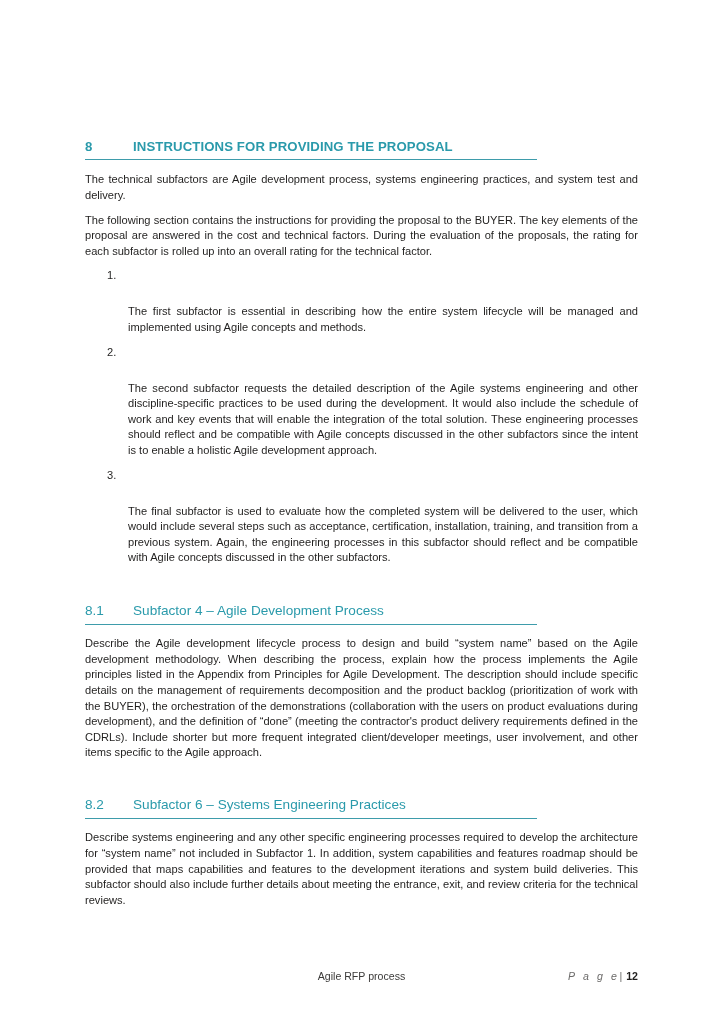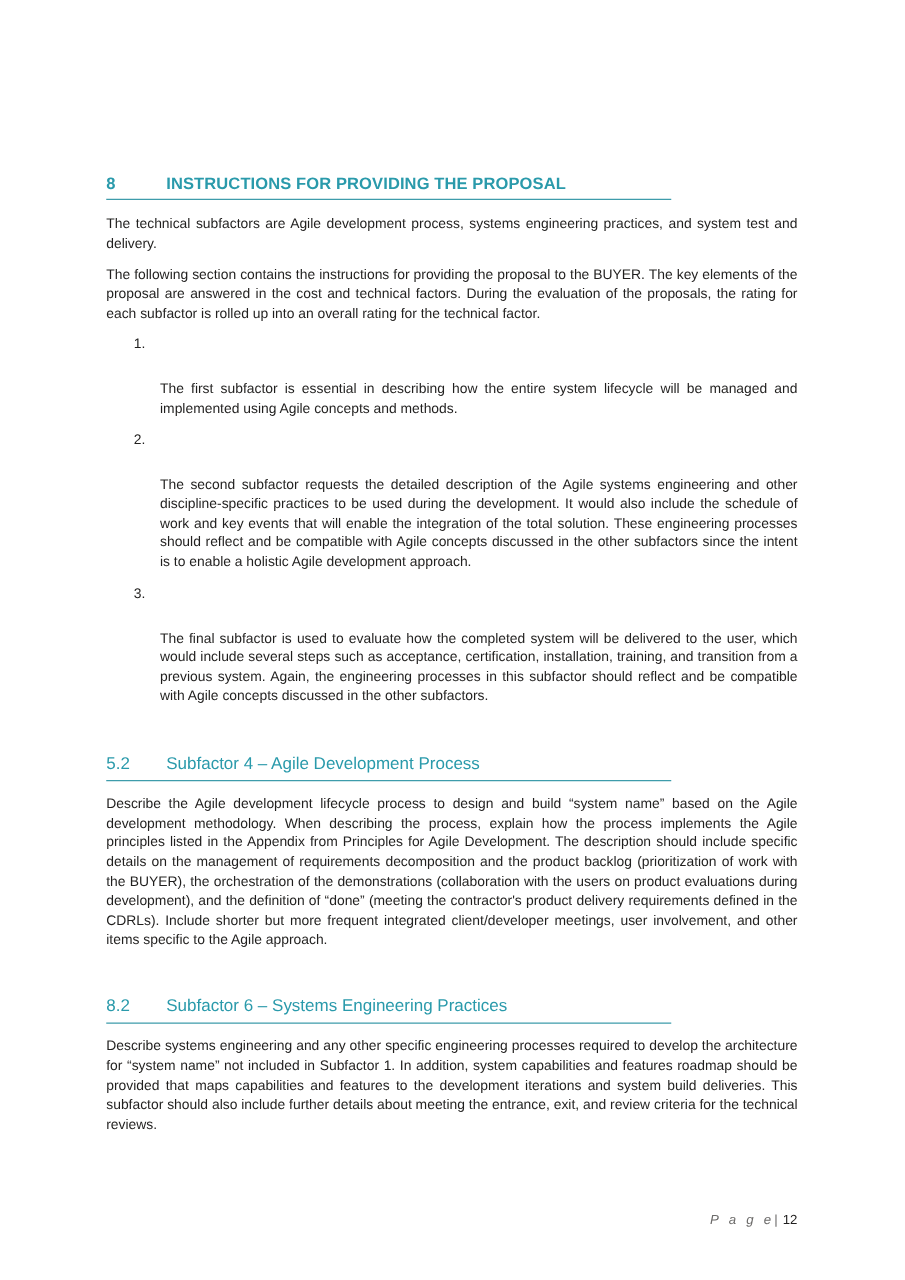--- a/index.html
+++ b/index.html
@@ -148,21 +148,21 @@
   .pg-word {
     letter-spacing: 2.6px;
     color: #6b6a69;
     font-style: italic;
   }
   .pg-sep {
     color: #6b6a69;
     padding: 0 1px 0 0;
   }
   .pg-num {
-    font-weight: normal;
+    font-weight: bold;
     color: #201F1E;
   }
 </style>
 </head>
 <body>
 
 <div class="page">
 
   <div class="content">
 
@@ -189,38 +189,39 @@
       <li>
         <span class="li-num">3.</span>
         <span class="li-text">The final subfactor is used to evaluate how the completed system will be delivered to the user, which would include several steps such as acceptance, certification, installation, training, and transition from a previous system. Again, the engineering processes in this subfactor should reflect and be compatible with Agile concepts discussed in the other subfactors.</span>
       </li>
     </ol>
 
 
     <div class="gap-before-h2"></div>
     <div class="h2-block">
       <div class="h2-row">
-        <span class="h2-num">5.2</span>
+        <span class="h2-num">8.1</span>
         <span class="h2-text">Subfactor 4 – Agile Development Process</span>
       </div>
       <div class="h-rule"></div>
     </div>
     <p class="body">Describe the Agile development lifecycle process to design and build “system name” based on the Agile development methodology. When describing the process, explain how the process implements the Agile principles listed in the Appendix from Principles for Agile Development. The description should include specific details on the management of requirements decomposition and the product backlog (prioritization of work with the BUYER), the orchestration of the demonstrations (collaboration with the users on product evaluations during development), and the definition of “done” (meeting the contractor's product delivery requirements defined in the CDRLs). Include shorter but more frequent integrated client/developer meetings, user involvement, and other items specific to the Agile approach.</p>
 
     <div class="gap-before-h2-b"></div>
     <div class="h2-block">
       <div class="h2-row">
         <span class="h2-num">8.2</span>
         <span class="h2-text">Subfactor 6 – Systems Engineering Practices</span>
       </div>
       <div class="h-rule"></div>
     </div>
     <p class="body">Describe systems engineering and any other specific engineering processes required to develop the architecture for “system name” not included in Subfactor 1. In addition, system capabilities and features roadmap should be provided that maps capabilities and features to the development iterations and system build deliveries. This subfactor should also include further details about meeting the entrance, exit, and review criteria for the technical reviews.</p>
 
   </div>
 
   <div class="footer">
+    <div class="footer-center">Agile RFP process</div>
     <div class="footer-right">
       <span class="pg-word">P a g e</span><span class="pg-sep">|</span> <span class="pg-num">12</span>
     </div>
   </div>
 
 </div>
 
 </body></html>

